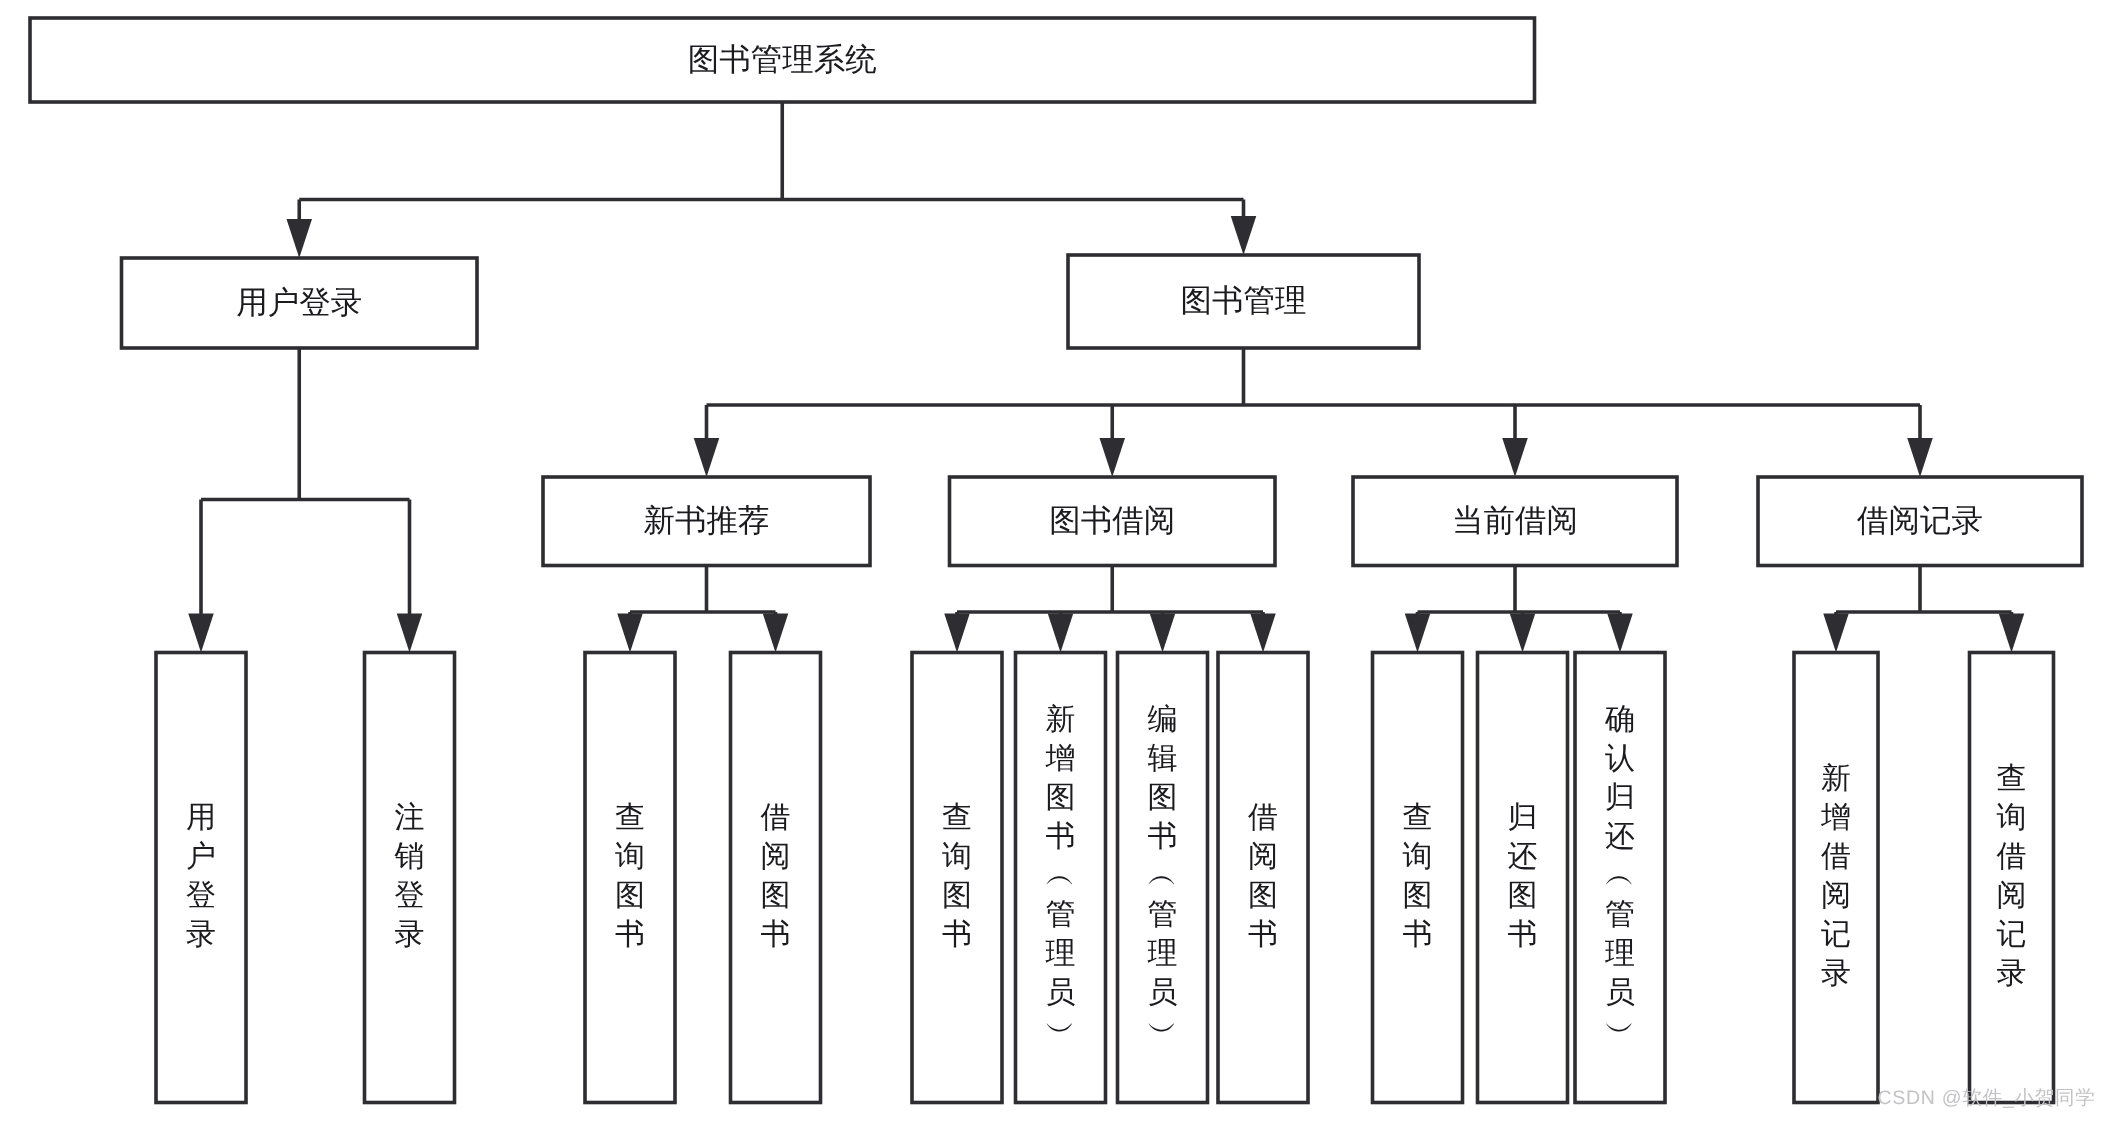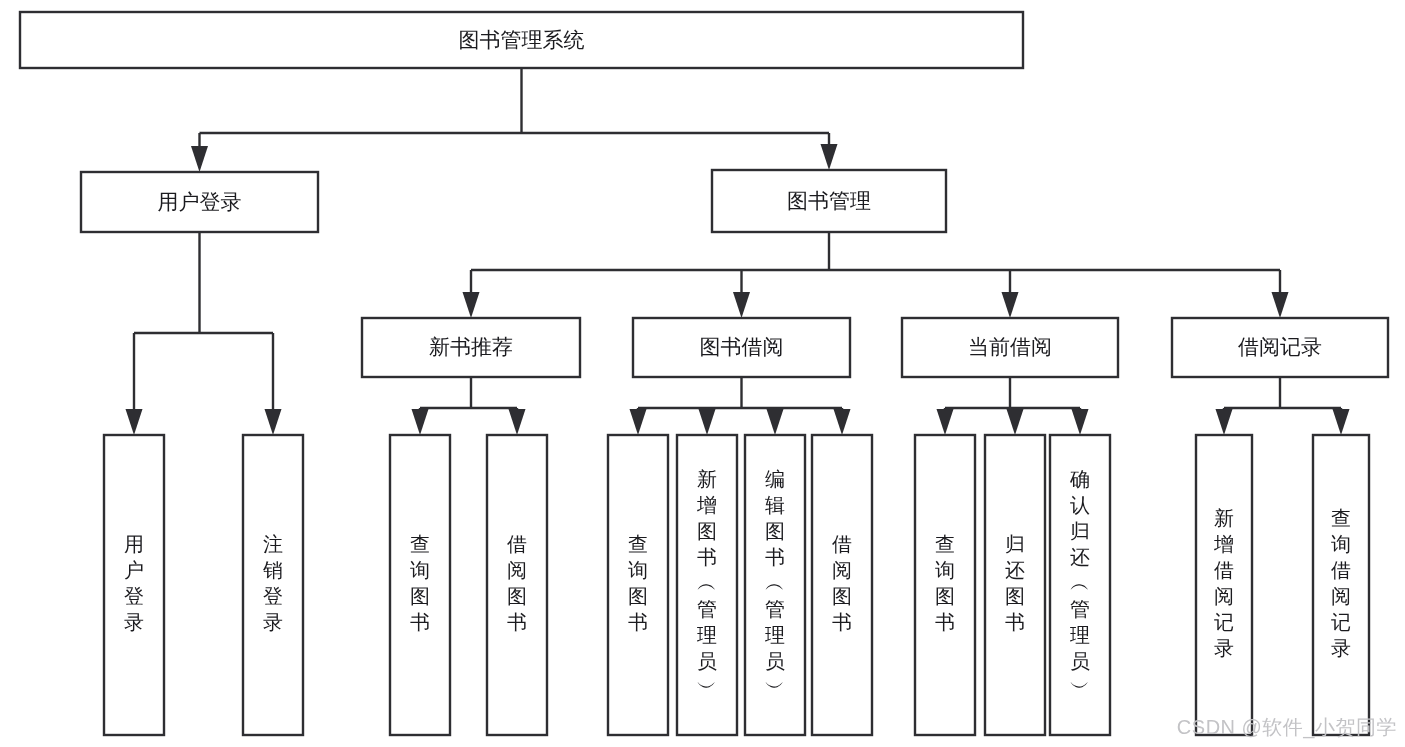--- a/index.html
+++ b/index.html
@@ -53,21 +53,21 @@
   }
   .arrow-head {
     fill: #2e2e32;
     stroke: none;
   }
   .watermark-text {
     position: absolute;
     right: 8px;
     bottom: 6px;
     font-family: "Liberation Sans", "DejaVu Sans", sans-serif;
-    font-size: 20px;
+    font-size: 13px;
     color: #c3c3c6;
     letter-spacing: 0.5px;
     white-space: nowrap;
     user-select: none;
   }
 </style>
 </head>
 <body>
 
 <div id="diagram-root">

